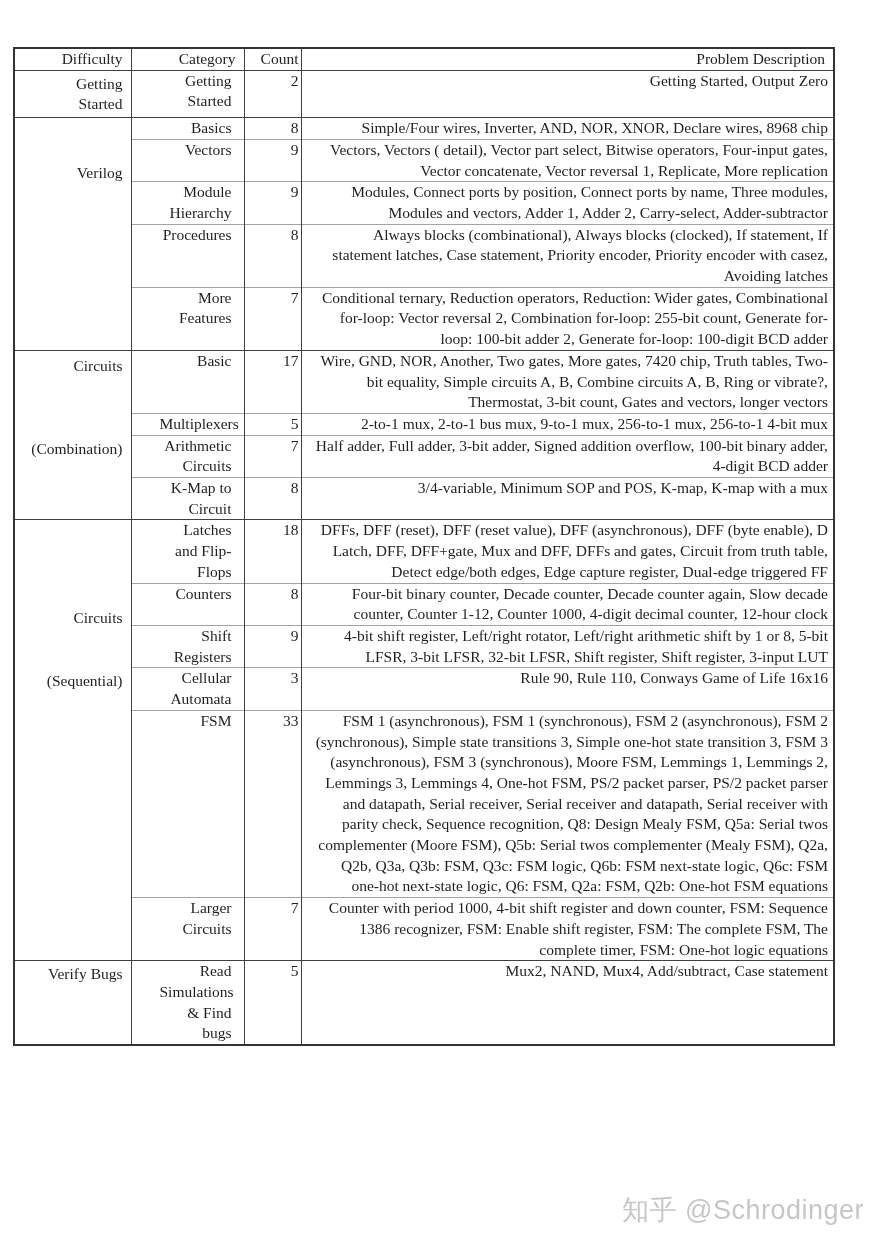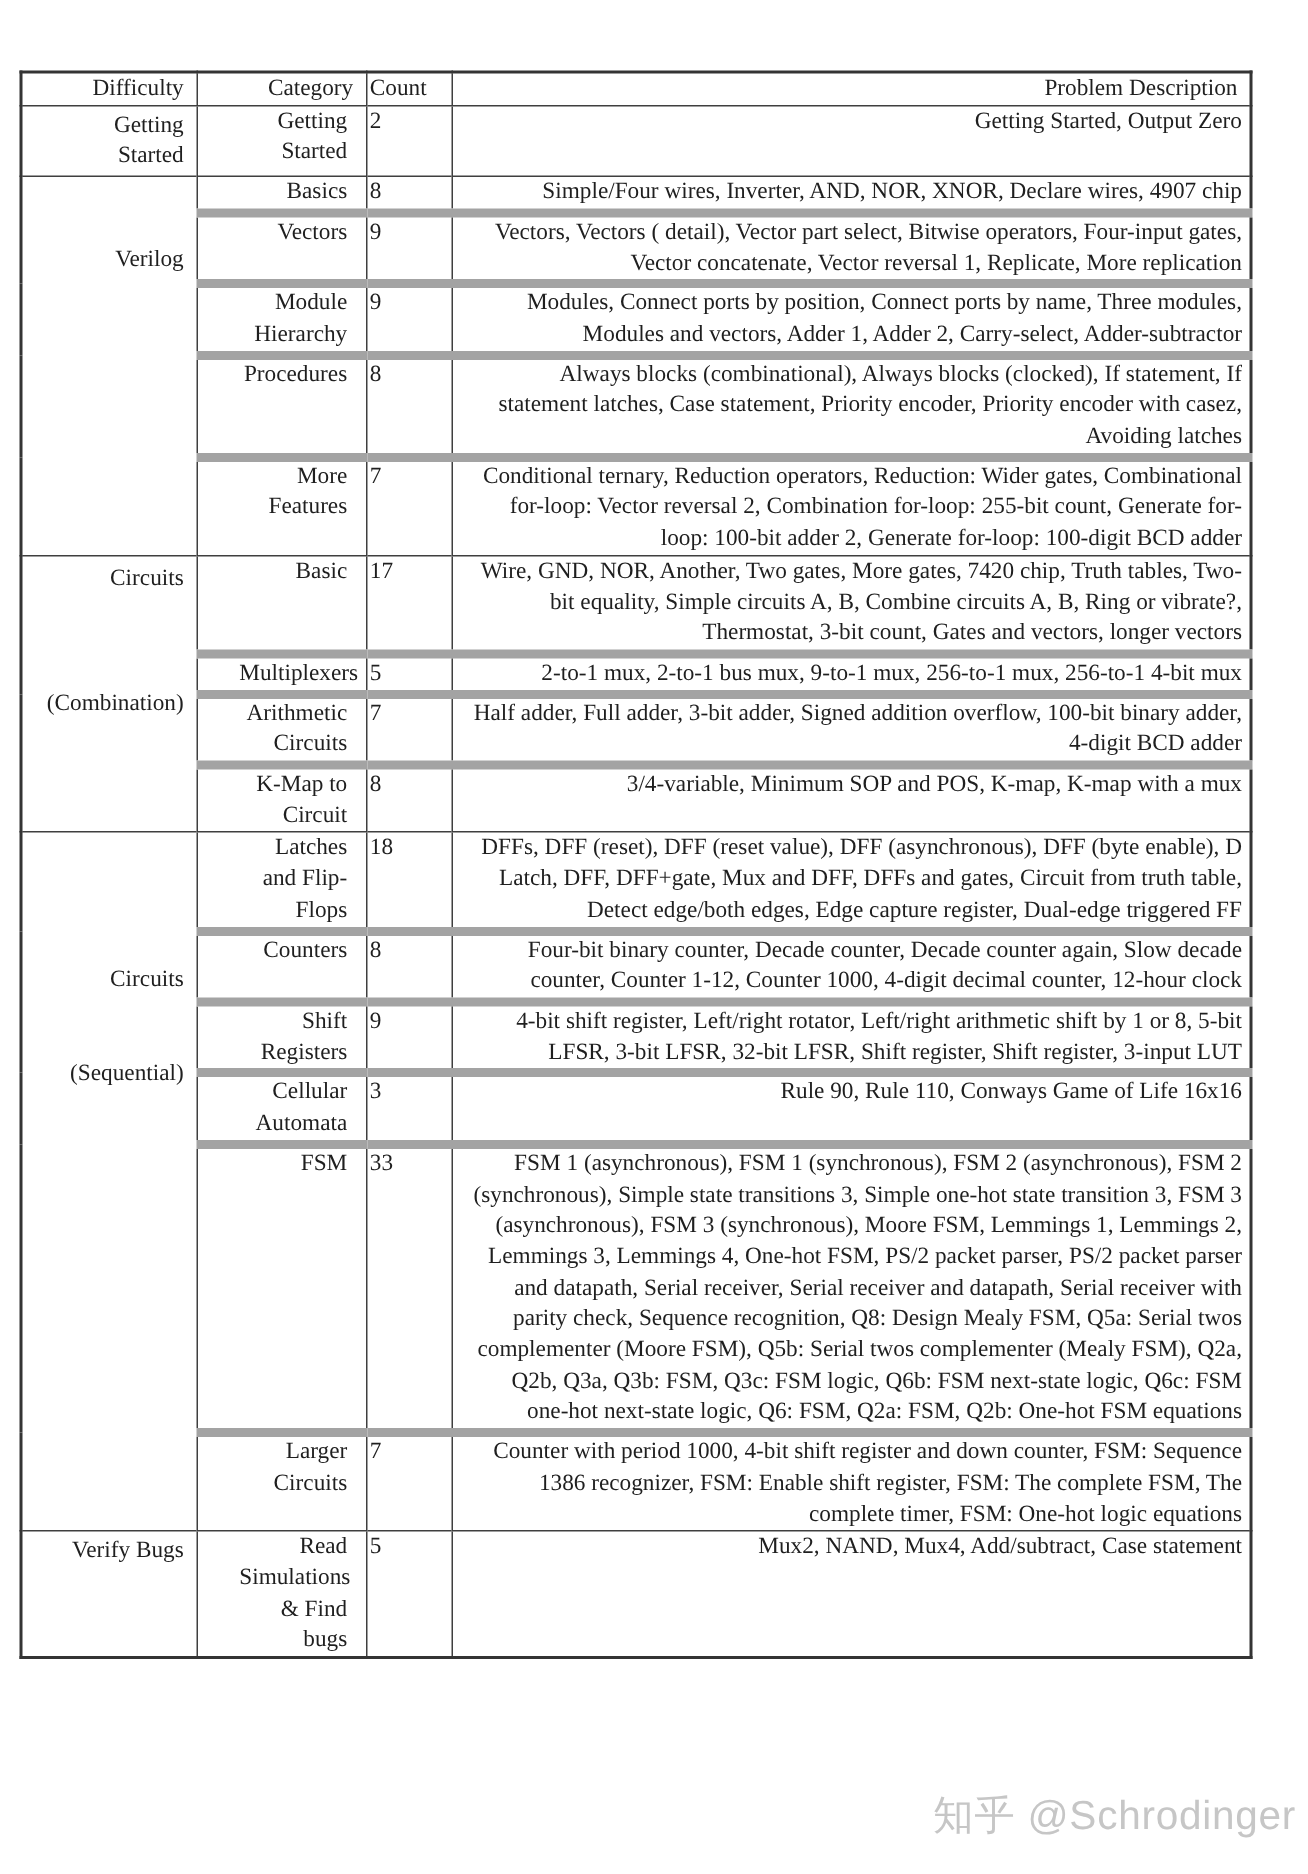--- a/index.html
+++ b/index.html
@@ -42,26 +42,26 @@
 
   th, td {
     vertical-align: top;
     padding: 0 8px;
     border-left: 1.5px solid #3f3f3f;
     font-weight: normal;
     text-align: right;
   }
   th:first-child, td.diff { border-left: none; }
   thead th { border-bottom: 1.5px solid #3f3f3f; }
-  th.count, td.count { text-align: left; padding: 0 2px; }
+  th.count, td.count { text-align: right; padding: 0 2px; }
   td.category { padding-right: 12px; padding-left: 28px; }
   td.description { padding-left: 10px; padding-right: 5px; }
 
   tbody tr.group-start td { border-top: 1.5px solid #3f3f3f; }
-  tbody tr.inner-row td { border-top: 6px solid #a3a3a3; }
+  tbody tr.inner-row td { border-top: 1px solid #a3a3a3; }
 
   td.diff { padding: 2px 8px; }
   td.diff .diff-label { display: block; line-height: 20.7px; white-space: nowrap; }
 
   .watermark {
     position: absolute;
     top: 1192px;
     right: 8px;
     font-family: "Liberation Sans", "DejaVu Sans", sans-serif;
     font-size: 27px;
@@ -101,21 +101,21 @@
           <td class="category">Getting Started</td>
           <td class="count">2</td>
           <td class="description">Getting Started, Output Zero</td>
         </tr>
         <tr class="group-start">
           <td class="diff" rowspan="5">
             <span class="diff-label" style="margin-top: 43px;">Verilog</span>
           </td>
           <td class="category">Basics</td>
           <td class="count">8</td>
-          <td class="description">Simple/Four wires, Inverter, AND, NOR, XNOR, Declare wires, 4907 chip</td>
+          <td class="description">Simple/Four wires, Inverter, AND, NOR, XNOR, Declare wires, 8968 chip</td>
         </tr>
         <tr class="inner-row">
           <td class="category">Vectors</td>
           <td class="count">9</td>
           <td class="description">Vectors, Vectors ( detail), Vector part select, Bitwise operators, Four-input gates, Vector concatenate, Vector reversal 1, Replicate, More replication</td>
         </tr>
         <tr class="inner-row">
           <td class="category">Module Hierarchy</td>
           <td class="count">9</td>
           <td class="description">Modules, Connect ports by position, Connect ports by name, Three modules, Modules and vectors, Adder 1, Adder 2, Carry-select, Adder-subtractor</td>

